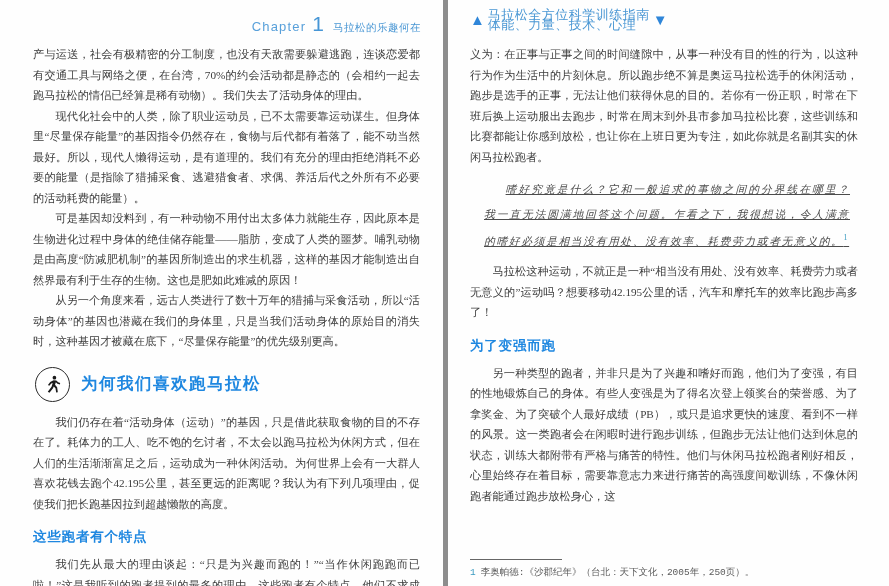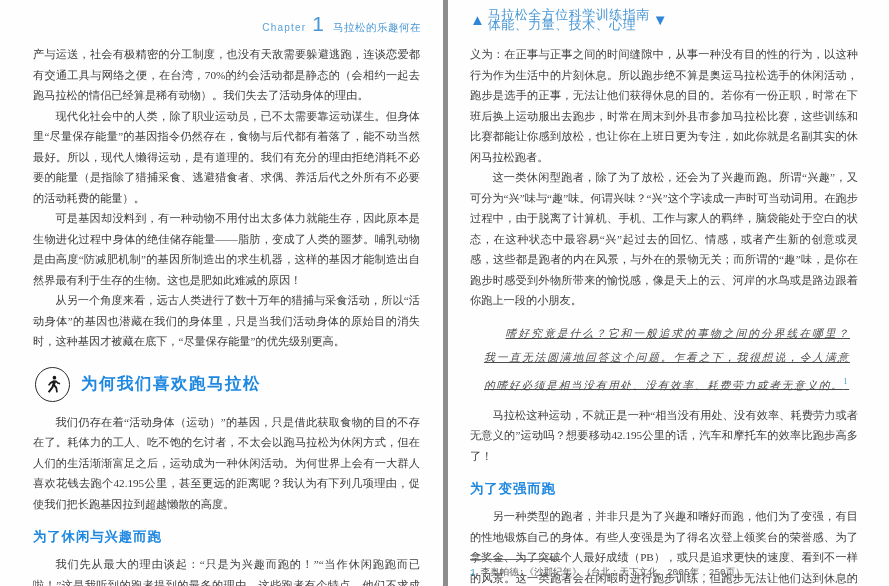--- a/index.html
+++ b/index.html
@@ -13,21 +13,21 @@
   .page{position:absolute;top:0;height:586px;overflow:hidden;background:#fefefe;}
   .page.left{left:0;width:443px;}
   .page.right{left:448px;width:441px;}
 
   
   .hdr-left{
     position:absolute;top:12px;right:22px;
     display:flex;align-items:baseline;color:#58a0da;
     font-family:"Liberation Sans","DejaVu Sans",sans-serif;
   }
-  .chap-label{font-size:10px;letter-spacing:1.2px;}
+  .chap-label{font-size:13px;letter-spacing:1.2px;}
   .chap-num{font-size:21px;font-weight:400;margin:0 9px 0 6px;color:#4696d6;}
   .chap-title{font-size:10.5px;letter-spacing:.5px;color:#4a97d4;}
 
   .hdr-right{
     position:absolute;top:10px;left:22px;
     display:flex;align-items:center;gap:3px;color:#3f93d6;
     font-family:"Liberation Sans","DejaVu Sans",sans-serif;
   }
   .tri{font-size:15px;line-height:15px;color:#2f86d9;}
   .hdr-right-text{font-size:13px;line-height:9.5px;color:#4a97d4;letter-spacing:.5px;}
@@ -93,41 +93,40 @@
           <svg viewBox="0 0 24 24" width="21" height="21" aria-hidden="true">
             <circle cx="14.2" cy="4.2" r="2.1" fill="#1c1c1c"></circle>
             <path d="M13.2 7.2 L9.4 9.2 L6.8 12.6 L8.3 13.5 L10.6 10.8 L12.2 10.2 L10.9 14.6 L6.6 20.4 L8.5 21.4 L12.6 16.2 L13.4 14.2 L15.4 16.4 L16.2 21.2 L18.1 20.8 L17.3 15.2 L14.9 12.4 L15.8 9.4 L17.6 11.2 L20.4 11.9 L20.8 10.2 L18.5 9.5 L16.4 7.4 Z" fill="#1c1c1c"></path>
           </svg>
         </span>
         <span class="section-title">为何我们喜欢跑马拉松</span>
       </div>
 
       <p class="para">我们仍存在着“活动身体（运动）”的基因，只是借此获取食物的目的不存在了。耗体力的工人、吃不饱的乞讨者，不太会以跑马拉松为休闲方式，但在人们的生活渐渐富足之后，运动成为一种休闲活动。为何世界上会有一大群人喜欢花钱去跑个42.195公里，甚至更远的距离呢？我认为有下列几项理由，促使我们把长跑基因拉到超越懒散的高度。</p>
 
-      <div class="sub-title">为了休闲与兴趣而跑</div>
+      <div class="sub-title">这些跑者有个特点</div>
 
       <p class="para">我们先从最大的理由谈起：“只是为兴趣而跑的！”“当作休闲跑跑而已啦！”这是我听到的跑者提到的最多的理由。这些跑者有个特点，他们不求成绩，以快乐与休闲为目的，是名副其实的休闲马拉松跑者。所谓“休闲”，《说文解字》定义“休”为“息止也”，白话的意思是：停下来好好呼吸。“闲”（繁体字写作“閒”）是指门缝处所透进的月光，后来引申为正事与正事之间的空闲时间，像是小时候上学的课间十分钟或目前的周休二日。把这两个字的含义综合起来，我们可以把“休闲”定</p>
     </div>
   </div>
 
   <div class="gutter"></div>
 
   <div class="page right">
     <div class="hdr-right">
       <span class="tri">▲</span>
       <span class="hdr-right-text">
         <span>马拉松全方位科学训练指南</span><br>
         <span>体能、力量、技术、心理</span>
       </span>
       <span class="tri">▼</span>
     </div>
 
     <div class="body-col">
       <p class="para no-indent">义为：在正事与正事之间的时间缝隙中，从事一种没有目的性的行为，以这种行为作为生活中的片刻休息。所以跑步绝不算是奥运马拉松选手的休闲活动，跑步是选手的正事，无法让他们获得休息的目的。若你有一份正职，时常在下班后换上运动服出去跑步，时常在周末到外县市参加马拉松比赛，这些训练和比赛都能让你感到放松，也让你在上班日更为专注，如此你就是名副其实的休闲马拉松跑者。</p>
-      <p class="para">这一类休闲型跑者，除了为了放松，还会为了兴趣而跑。所谓“兴趣”，又可分为“兴”味与“趣”味。何谓兴味？“兴”这个字读成一声时可当动词用。在跑步过程中，由于脱离了计算机、手机、工作与家人的羁绊，脑袋能处于空白的状态，在这种状态中最容易“兴”起过去的回忆、情感，或者产生新的创意或灵感，这些都是跑者的内在风景，与外在的景物无关；而所谓的“趣”味，是你在跑步时感受到外物所带来的愉悦感，像是天上的云、河岸的水鸟或是路边跟着你跑上一段的小朋友。</p>
 
       <p class="quote"><span>嗜好究竟是什么？它和一般追求的事物之间的分界线在哪里？我一直无法圆满地回答这个问题。乍看之下，我很想说，令人满意的嗜好必须是相当没有用处、没有效率、耗费劳力或者无意义的。</span><sup class="fn-ref">1</sup></p>
 
       <p class="para">马拉松这种运动，不就正是一种“相当没有用处、没有效率、耗费劳力或者无意义的”运动吗？想要移动42.195公里的话，汽车和摩托车的效率比跑步高多了！</p>
 
       <div class="sub-title">为了变强而跑</div>
 
       <p class="para">另一种类型的跑者，并非只是为了兴趣和嗜好而跑，他们为了变强，有目的性地锻炼自己的身体。有些人变强是为了得名次登上领奖台的荣誉感、为了拿奖金、为了突破个人最好成绩（PB），或只是追求更快的速度、看到不一样的风景。这一类跑者会在闲暇时进行跑步训练，但跑步无法让他们达到休息的状态，训练大都附带有严格与痛苦的特性。他们与休闲马拉松跑者刚好相反，心里始终存在着目标，需要靠意志力来进行痛苦的高强度间歇训练，不像休闲跑者能通过跑步放松身心，这</p>
     </div>
 

